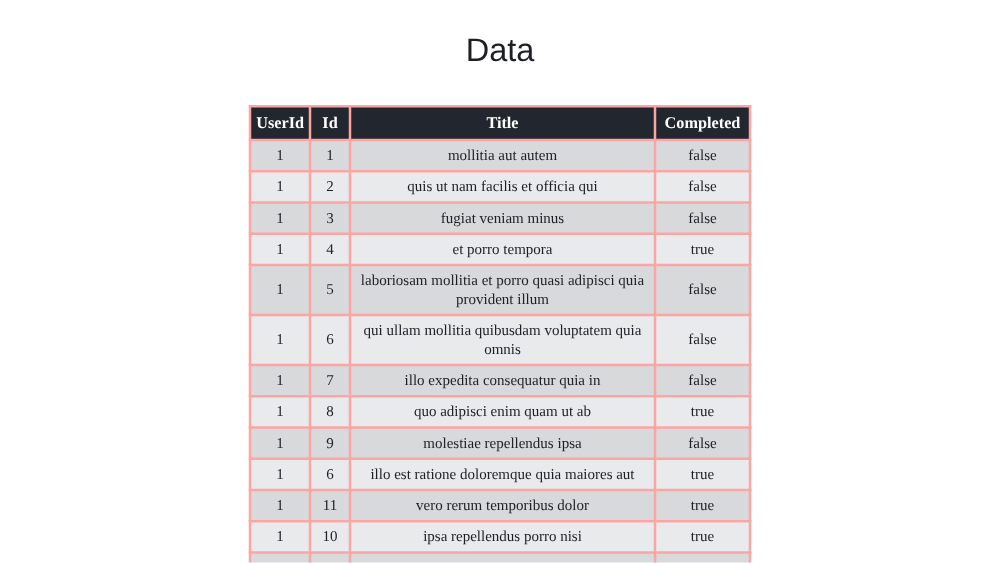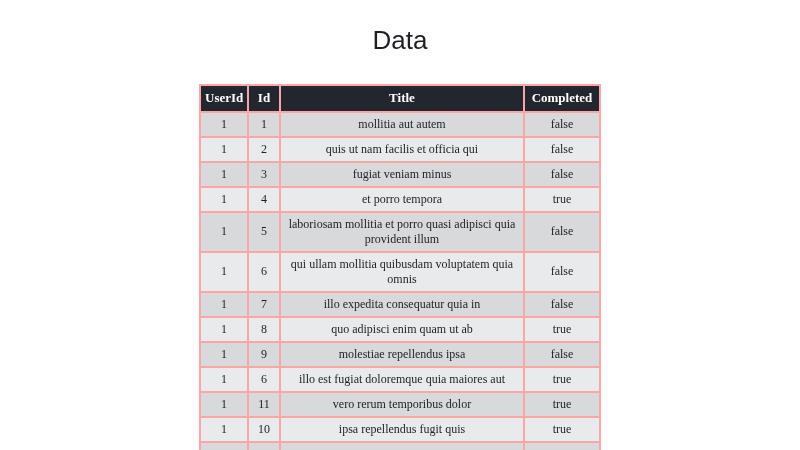--- a/index.html
+++ b/index.html
@@ -127,33 +127,33 @@
         </tr>
         <tr>
           <td>1</td>
           <td>9</td>
           <td>molestiae repellendus ipsa</td>
           <td>false</td>
         </tr>
         <tr>
           <td>1</td>
           <td>6</td>
-          <td>illo est fugiat doloremque quia maiores aut</td>
+          <td>illo est ratione doloremque quia maiores aut</td>
           <td>true</td>
         </tr>
         <tr>
           <td>1</td>
           <td>11</td>
           <td>vero rerum temporibus dolor</td>
           <td>true</td>
         </tr>
         <tr>
           <td>1</td>
           <td>10</td>
-          <td>ipsa repellendus fugit quis</td>
+          <td>ipsa repellendus porro nisi</td>
           <td>true</td>
         </tr>
         <tr class="partial-row">
           <td></td>
           <td></td>
           <td></td>
           <td></td>
         </tr>
       </tbody>
   </table>

